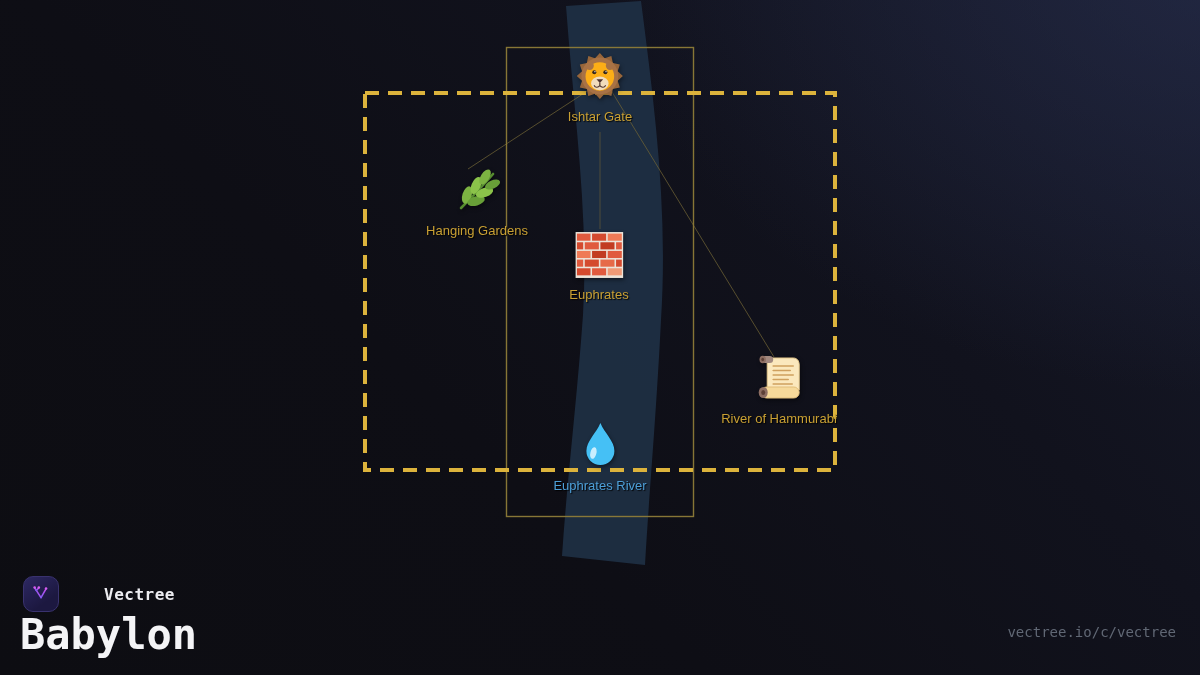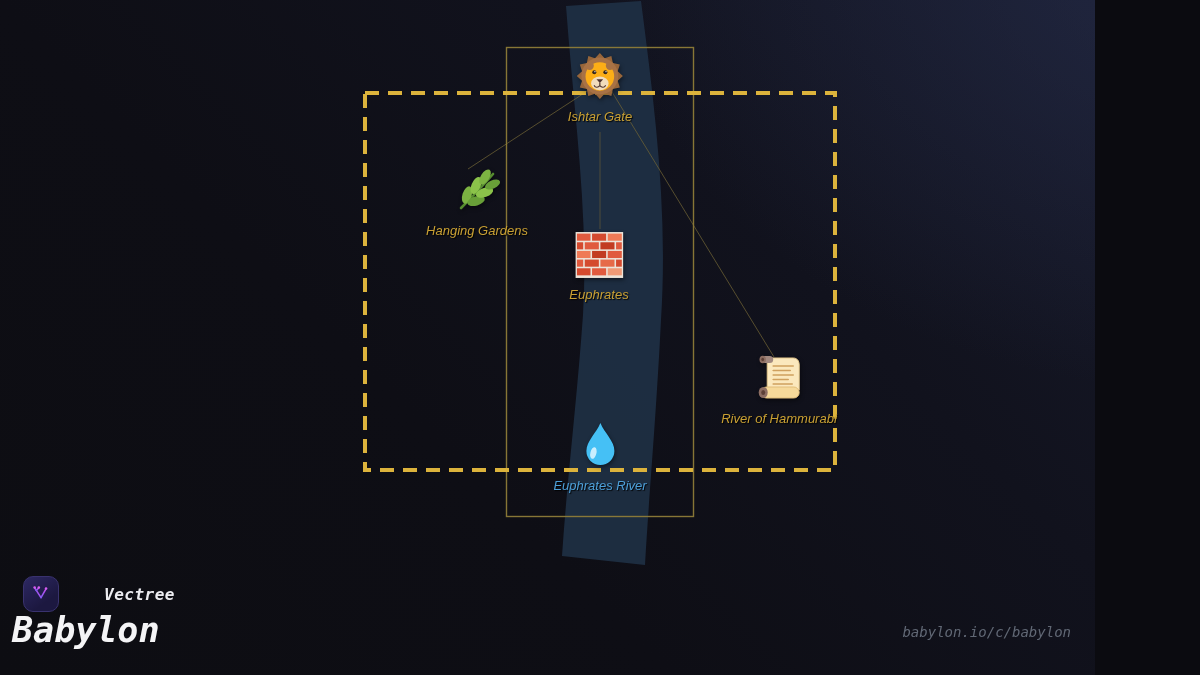--- a/index.html
+++ b/index.html
@@ -1,22 +1,21 @@
 <!DOCTYPE html>
 <html style="--gold_label: #c9a033; --water_label: #4d9fd8; --dashed_border: #dcb33c; --solid_border: #8e7c38; --edge_line: #6f6336; --river_fill: #1e3044; --brand_text: #ececf0; --title_text: #f4f4f6; --url_text: #616875; --badge_accent: #9f5cf0;"><head>
 <meta charset="utf-8">
 <style>
   html,body { margin:0; padding:0; background:#0b0b10; }
   .stage {
-    position:relative; width:1095px; height:675px; overflow:hidden;
+    position:relative; width:1200px; height:675px; overflow:hidden;
     font-family:"Liberation Sans", sans-serif;
     background:
       radial-gradient(1000px 700px at 1230px -40px, rgba(42,50,84,0.55), rgba(42,50,84,0) 62%),
       linear-gradient(225deg, #171a2b 0%, #11121d 32%, #0e0e15 62%, #0d0d12 100%);
-    font-style: italic;
   }
   .map-svg { position:absolute; inset:0; display:block; }
 
   .node {
     position:absolute; display:flex; flex-direction:column; align-items:center;
     gap:10px; transform:translateX(-50%); cursor:pointer;
   }
   .node-icon { display:block; filter: drop-shadow(1px 2px 2px rgba(0,0,0,0.45)); }
   .node-label {
     font-size:13px; line-height:14px; white-space:nowrap;
@@ -31,23 +30,23 @@
     display:flex; align-items:center; justify-content:center;
   }
   .brand-name {
     position:absolute; left:68px; top:585px;
     font-family:"DejaVu Sans Mono","Liberation Mono",monospace;
     font-size:16px; font-weight:bold; letter-spacing:0.5px;
     color:var(--brand_text);
     margin-left:36px;
   }
   .collection-title {
-    position:absolute; left:12px; top:610px;
+    position:absolute; left:20px; top:610px;
     font-family:"DejaVu Sans Mono","Liberation Mono",monospace;
-    font-size:35px; font-weight:bold; letter-spacing:0px;
+    font-size:42px; font-weight:bold; letter-spacing:0px;
     color:var(--title_text);
   }
   .share-url {
     position:absolute; right:24px; top:624px;
     font-family:"DejaVu Sans Mono","Liberation Mono",monospace;
     font-size:14px; color:var(--url_text);
   }
 </style>
 </head>
 <body>
@@ -168,15 +167,15 @@
         <path d="M11.5,13 L14.5,10"></path>
         <path d="M18,23 L24.5,11.5"></path>
       </g>
       <circle cx="9.2" cy="9" r="1.8" fill="#d65df2"></circle>
       <circle cx="15" cy="9" r="1.8" fill="#d65df2"></circle>
       <circle cx="25" cy="10.3" r="1.8" fill="#d65df2"></circle>
     </svg>
   </div>
   <div class="brand-name">Vectree</div>
   <div class="collection-title">Babylon</div>
-  <div class="share-url">babylon.io/c/babylon</div>
+  <div class="share-url">vectree.io/c/vectree</div>
 
 </div>
 
 </body></html>

